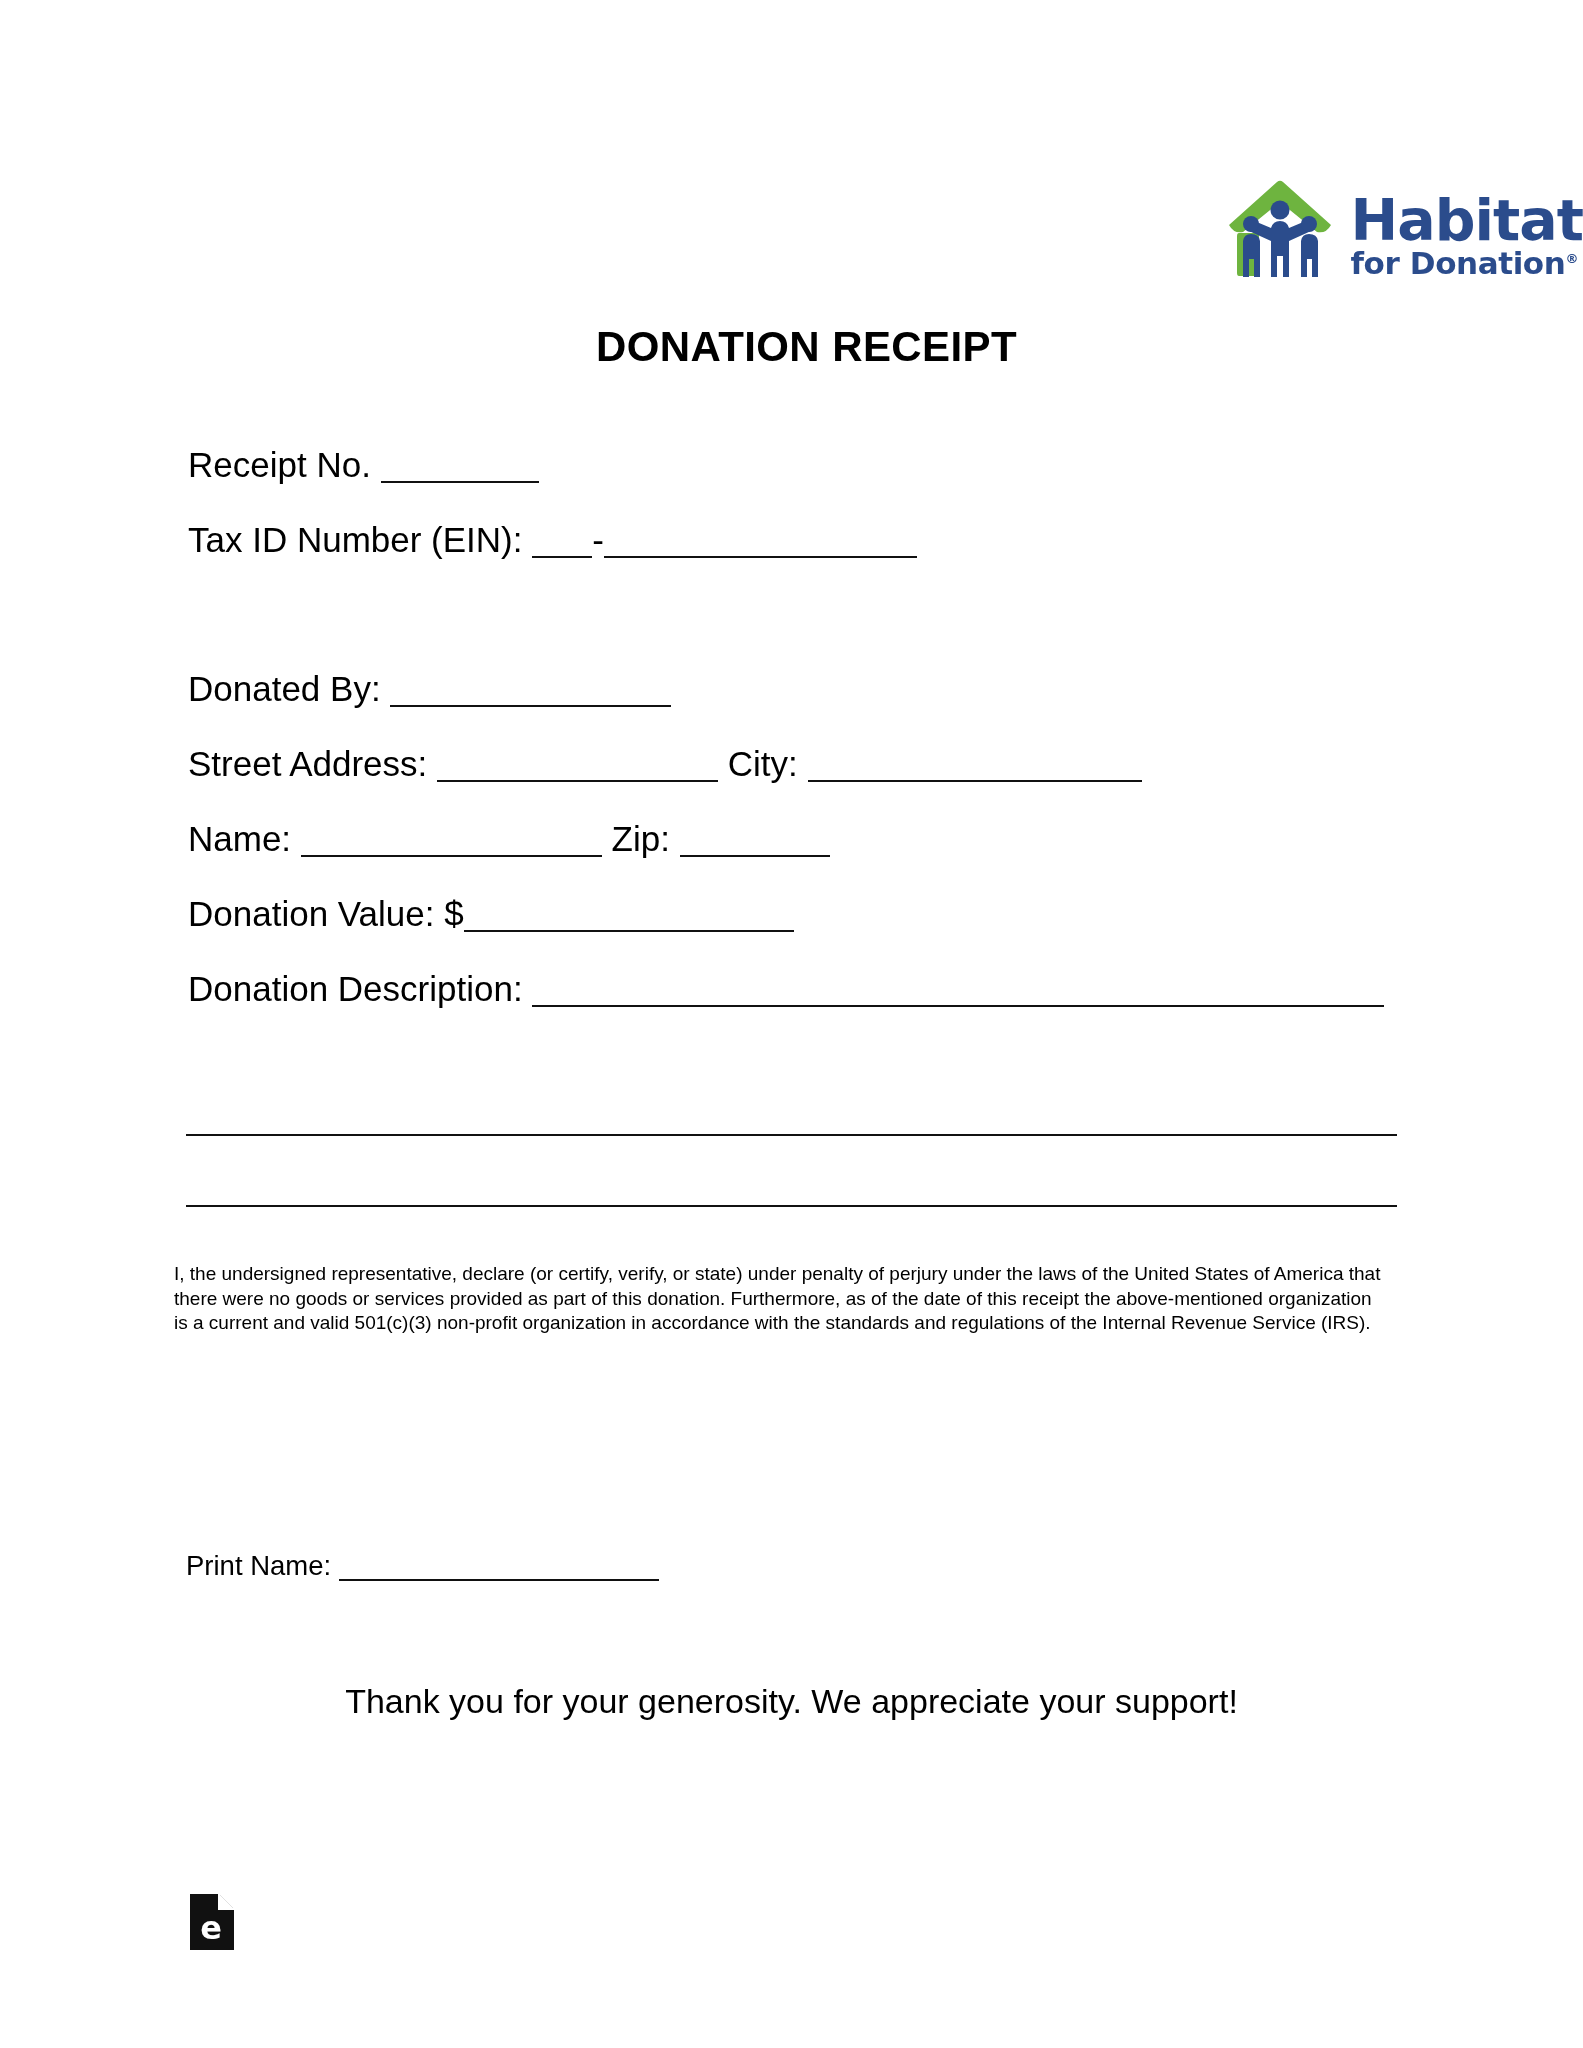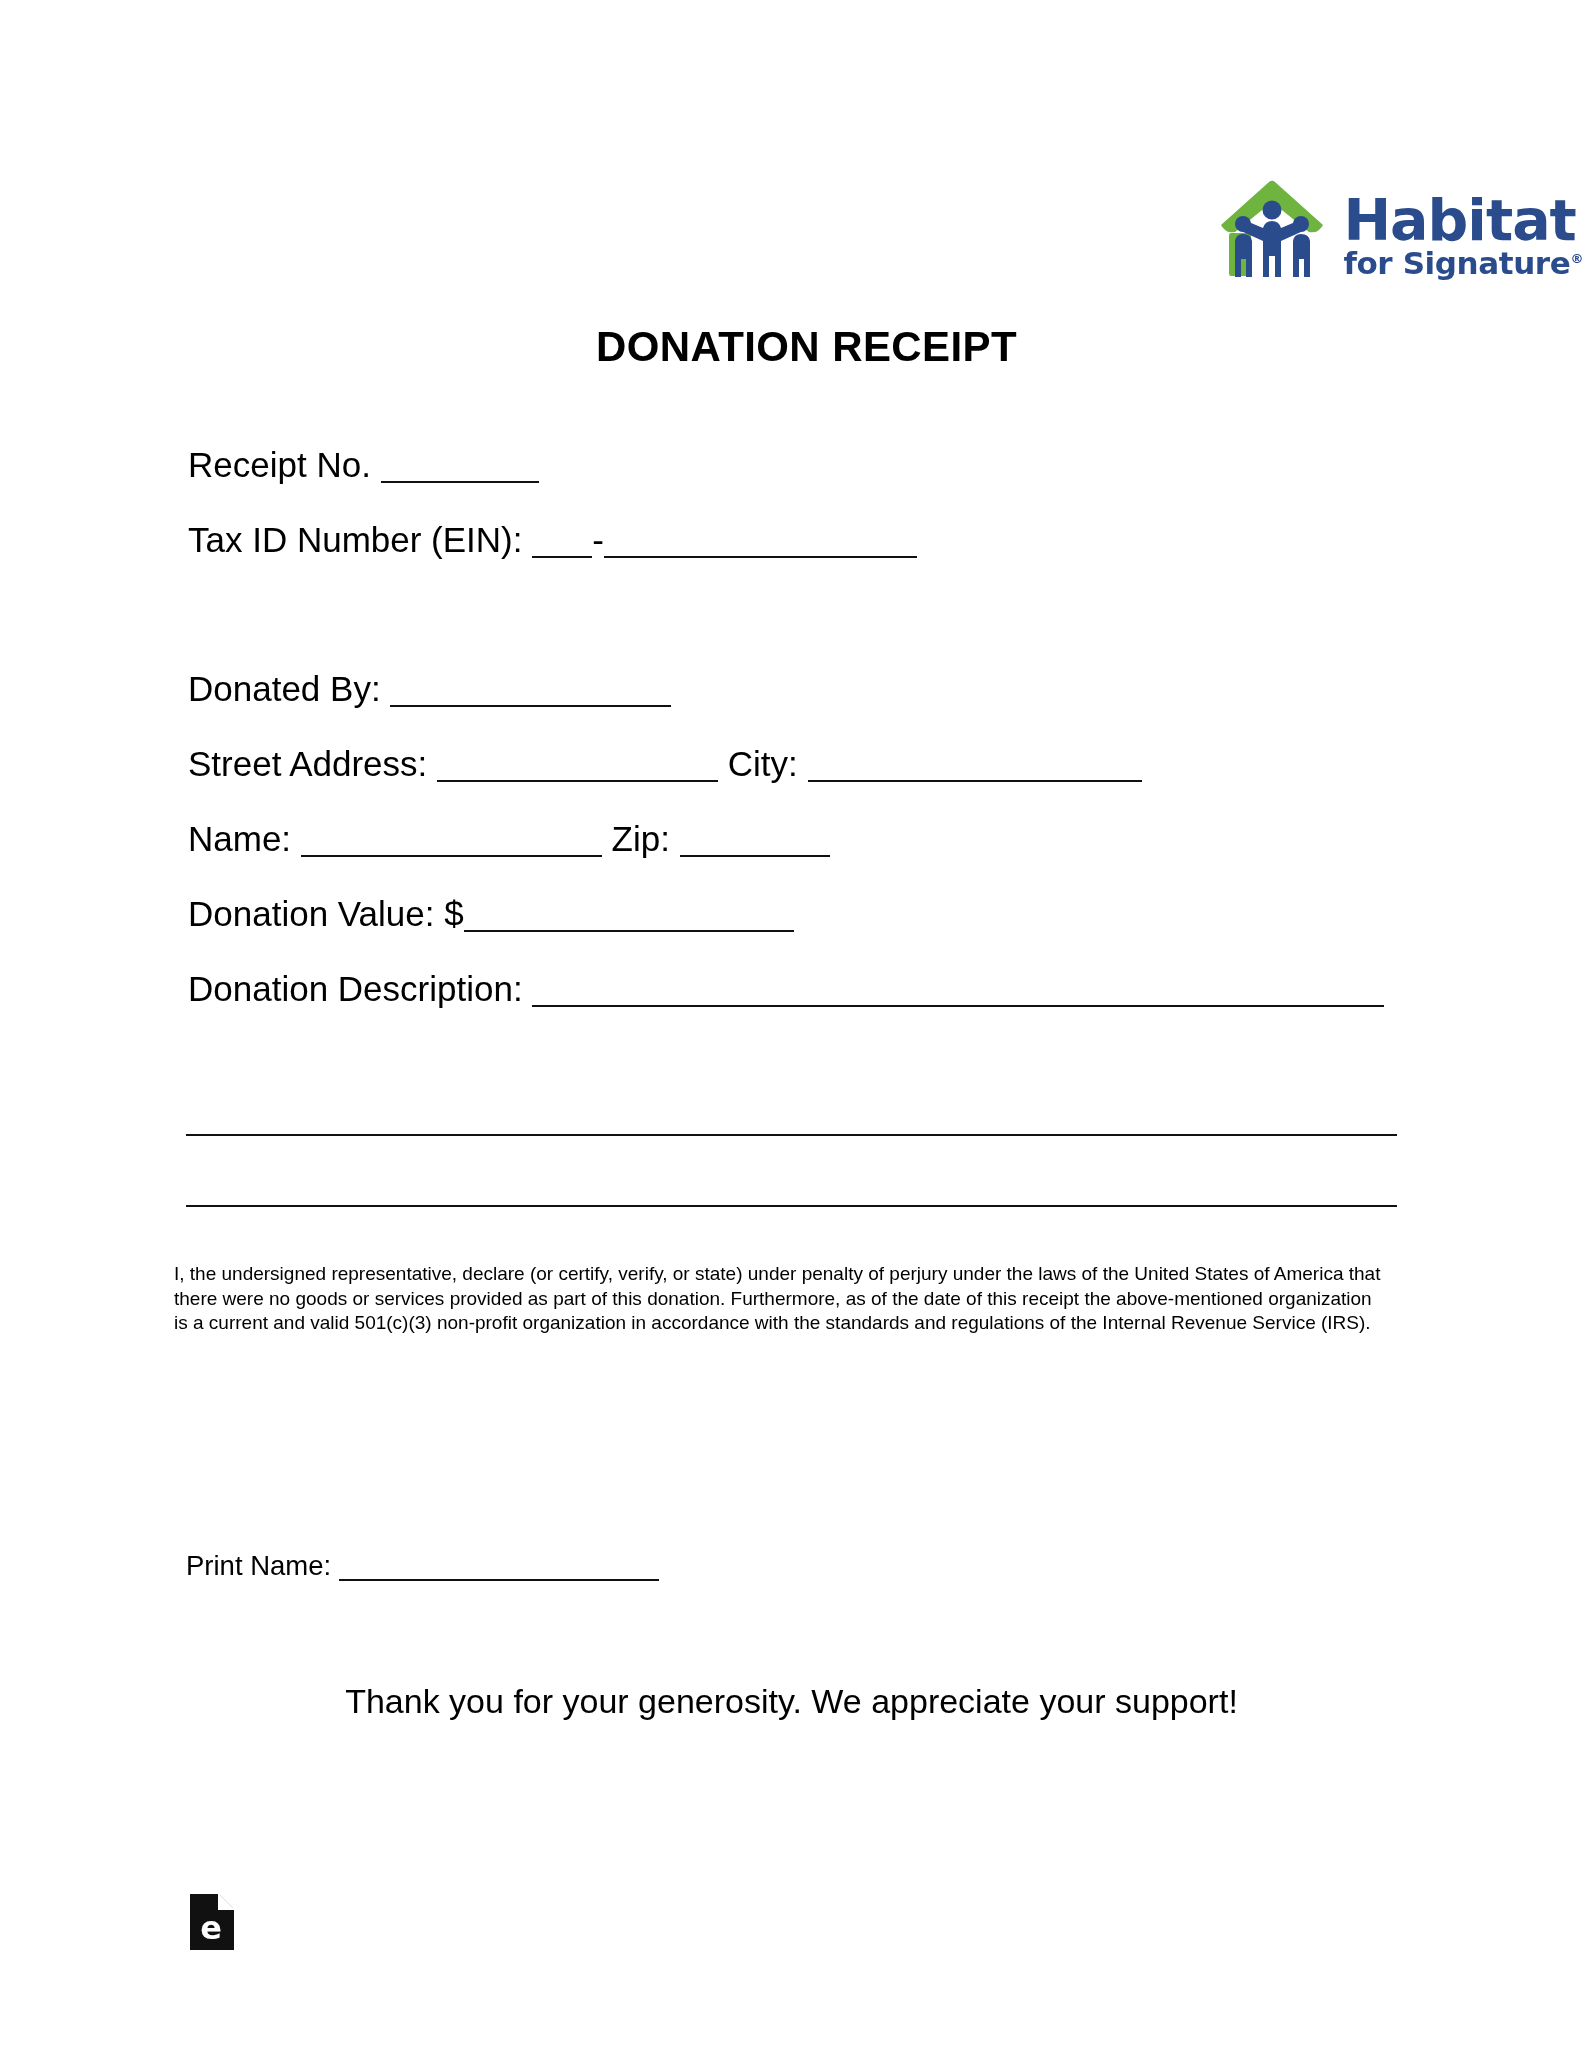--- a/index.html
+++ b/index.html
@@ -189,21 +189,21 @@
       <path d="M55 45 Q48 45 46 52 L27 44 Q22 42 20 47 Q18 52 24 55 L46 65 L46 101 L52 101 L52 80 L58 80 L58 101 L64 101 L64 65 L86 55 Q92 52 90 47 Q88 42 83 44 L64 52 Q62 45 55 45 Z" fill="#2B4C8C"></path>
 
       <circle cx="26" cy="48" r="8" fill="#2B4C8C"></circle>
       <path d="M26 58 Q19 58 18 65 L18 101 L24 101 L24 83 L29 83 L29 101 L35 101 L35 65 Q34 58 26 58 Z" fill="#2B4C8C"></path>
 
       <circle cx="84" cy="48" r="8" fill="#2B4C8C"></circle>
       <path d="M84 58 Q77 58 76 65 L76 101 L82 101 L82 83 L87 83 L87 101 L93 101 L93 65 Q92 58 84 58 Z" fill="#2B4C8C"></path>
     </svg>
     <div class="logo-words">
       <span class="logo-habitat">Habitat</span>
-      <span class="logo-forhum"><span>for Signature</span><sup>®</sup></span>
+      <span class="logo-forhum"><span>for Donation</span><sup>®</sup></span>
     </div>
   </div>
 
   <div class="doc-title">DONATION RECEIPT</div>
 
   <div class="body-block">
 
     <div class="row">
       <span>Receipt No.</span>
       <span class="rule w-receipt"></span>

